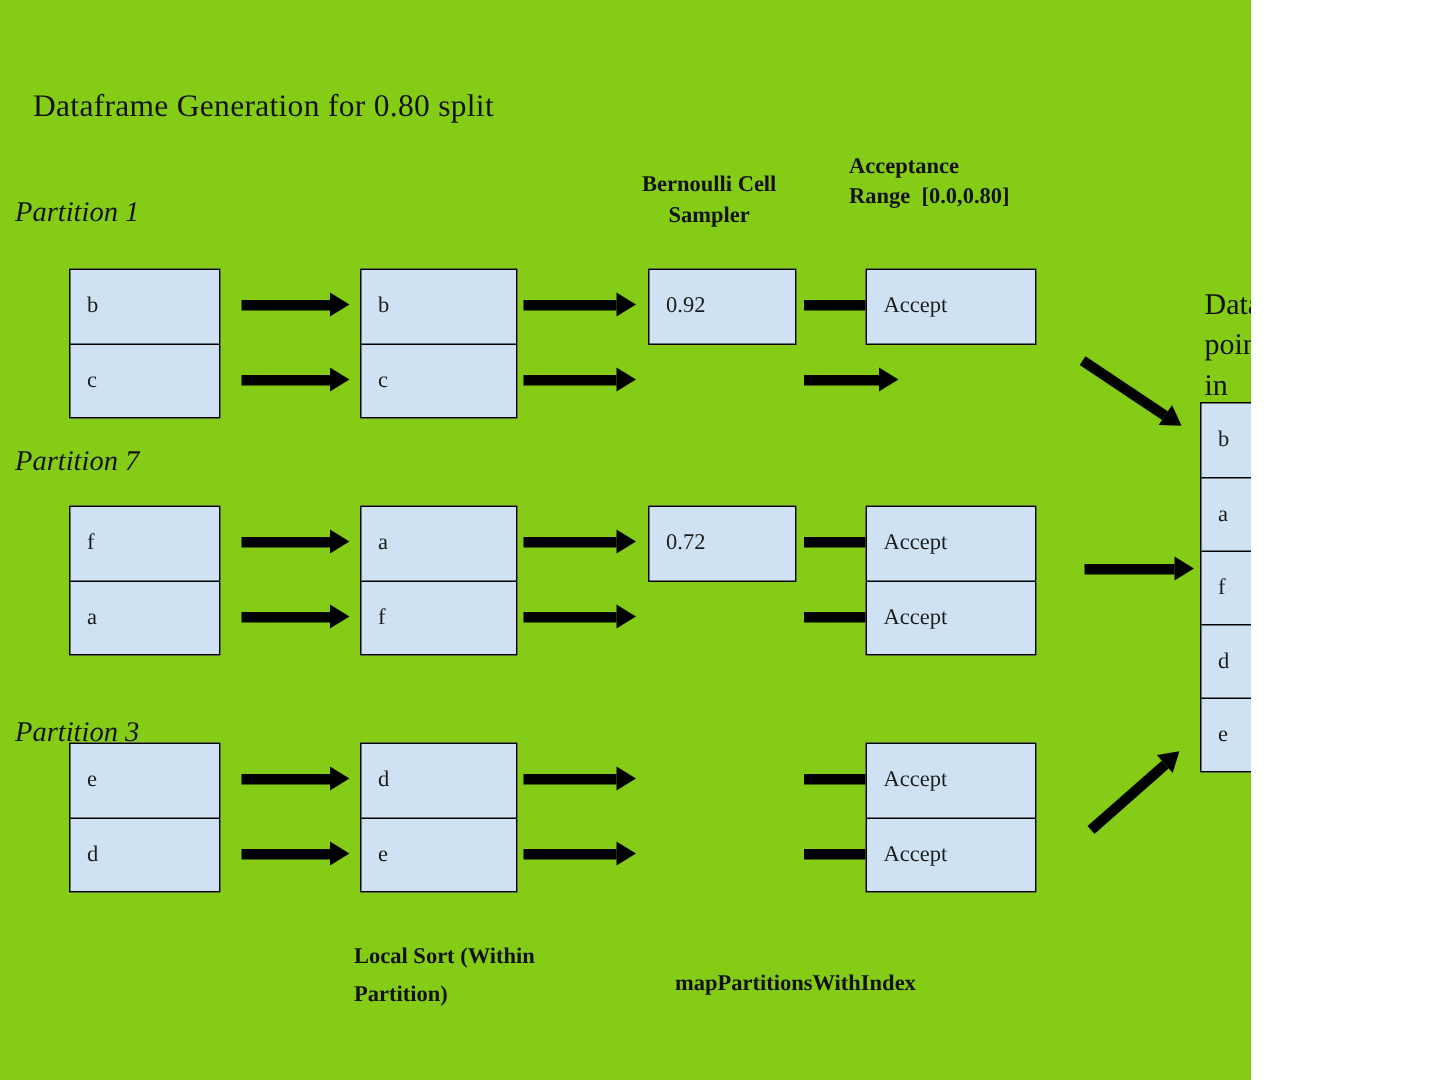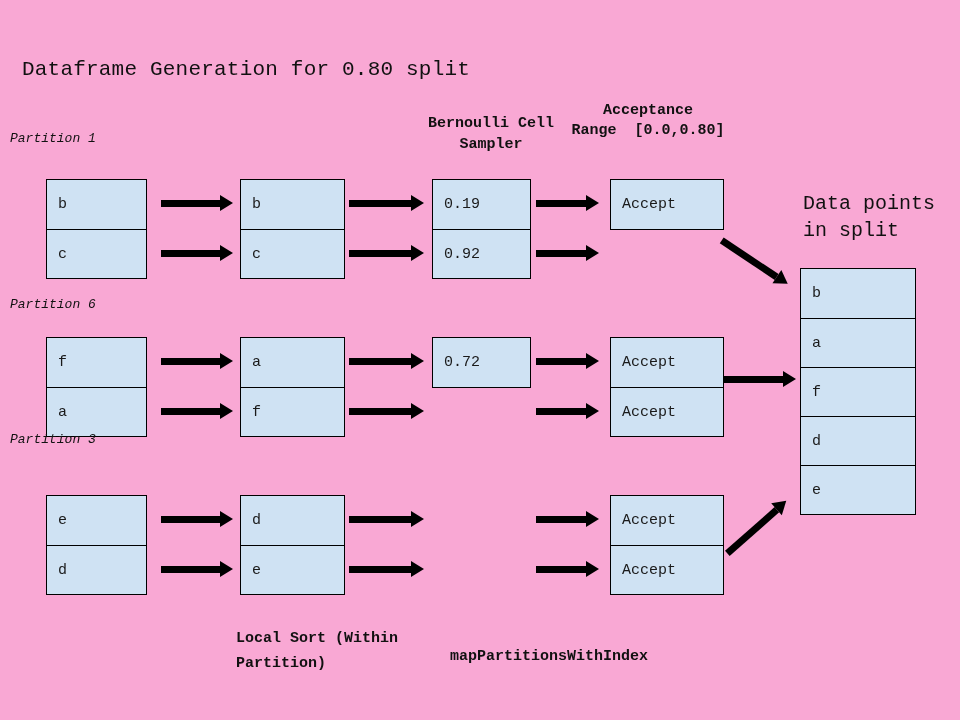--- a/index.html
+++ b/index.html
@@ -1,37 +1,37 @@
 <!DOCTYPE html>
 <html style="--box-fill: #cfe2f3; --box-border: #000000; --arrow: #000000;"><head>
 <meta charset="utf-8">
 <style>
   html,body{margin:0;padding:0;background:#ffffff;}
   .canvas{
-    position:relative;width:960px;height:720px;background:#f9a8d4;overflow:hidden;
-    font-family:Liberation Mono, monospace;color:#111111;
+    position:relative;width:834px;height:720px;background:#84cc16;overflow:hidden;
+    font-family:Liberation Serif, serif;color:#111111;
   }
   .pre{white-space:pre-wrap;}
   .title{position:absolute;left:22px;top:58px;font-size:21px;letter-spacing:0.2px;}
-  .plabel{position:absolute;left:10px;font-size:13px;font-style:italic;}
+  .plabel{position:absolute;left:10px;font-size:19px;font-style:italic;}
   .hdr{position:absolute;font-size:15px;font-weight:bold;line-height:21px;}
   .hdr.bernoulli{left:428px;top:113px;text-align:center;}
-  .hdr.acceptance{left:566px;top:101px;width:164px;text-align:center;line-height:20px;}
+  .hdr.acceptance{left:566px;top:101px;width:164px;text-align:left;line-height:20px;}
   .out-label{position:absolute;left:803px;top:190px;font-size:20px;line-height:27px;}
   .footer{position:absolute;font-size:15px;font-weight:bold;line-height:25px;}
   .footer.localsort{left:236px;top:626px;}
   .footer.mappart{left:450px;top:644px;}
 
   .prow{position:absolute;left:0;width:960px;height:98px;}
   .stack{position:absolute;top:0;border:1px solid var(--box-border,#000);
          background:var(--box-fill,#cfe2f3);box-sizing:border-box;}
   .stack.c1{left:46px;width:101px;}
   .stack.c2{left:240px;width:105px;}
   .stack.c3{left:432px;width:99px;}
-  .stack.c4{left:610px;width:114px;}
+  .stack.c4{left:577px;width:114px;}
   .stack.out{left:800px;top:268px;width:116px;}
   .cell{height:49px;box-sizing:border-box;display:flex;align-items:center;
         padding-left:11px;font-size:15px;color:#1a1a1a;}
   .cell + .cell{border-top:1px solid var(--box-border,#000);}
 
   .arrow{position:absolute;height:16px;display:flex;align-items:center;}
   .arrow .shaft{flex:1;height:7px;background:var(--arrow,#000);}
   .arrow .head{width:0;height:0;border-left:13px solid var(--arrow,#000);
                border-top:8px solid transparent;border-bottom:8px solid transparent;}
   .arrow.r1{top:16px;}
@@ -76,37 +76,36 @@
     </div>
     <div class="arrow g2 r1">
         <div class="shaft"></div>
         <div class="head"></div>
       </div>
     <div class="arrow g2 r2">
         <div class="shaft"></div>
         <div class="head"></div>
       </div>
     <div class="stack c3">
-      <div class="cell">0.19</div>
       <div class="cell">0.92</div>
     </div>
     <div class="arrow g3 r1">
         <div class="shaft"></div>
         <div class="head"></div>
       </div>
     <div class="arrow g3 r2">
         <div class="shaft"></div>
         <div class="head"></div>
       </div>
     <div class="stack c4">
       <div class="cell">Accept</div>
     </div>
   </div>
 
-  <div class="plabel" style="top:297px">Partition 6</div>
+  <div class="plabel" style="top:297px">Partition 7</div>
   <div class="prow" style="top:337px">
     <div class="stack c1">
       <div class="cell">f</div>
       <div class="cell">a</div>
     </div>
     <div class="arrow g1 r1">
         <div class="shaft"></div>
         <div class="head"></div>
       </div>
     <div class="arrow g1 r2">
@@ -135,21 +134,21 @@
     <div class="arrow g3 r2">
         <div class="shaft"></div>
         <div class="head"></div>
       </div>
     <div class="stack c4">
       <div class="cell">Accept</div>
       <div class="cell">Accept</div>
     </div>
   </div>
 
-  <div class="plabel" style="top:432px">Partition 3</div>
+  <div class="plabel" style="top:478px">Partition 3</div>
   <div class="prow" style="top:495px">
     <div class="stack c1">
       <div class="cell">e</div>
       <div class="cell">d</div>
     </div>
     <div class="arrow g1 r1">
         <div class="shaft"></div>
         <div class="head"></div>
       </div>
     <div class="arrow g1 r2">

